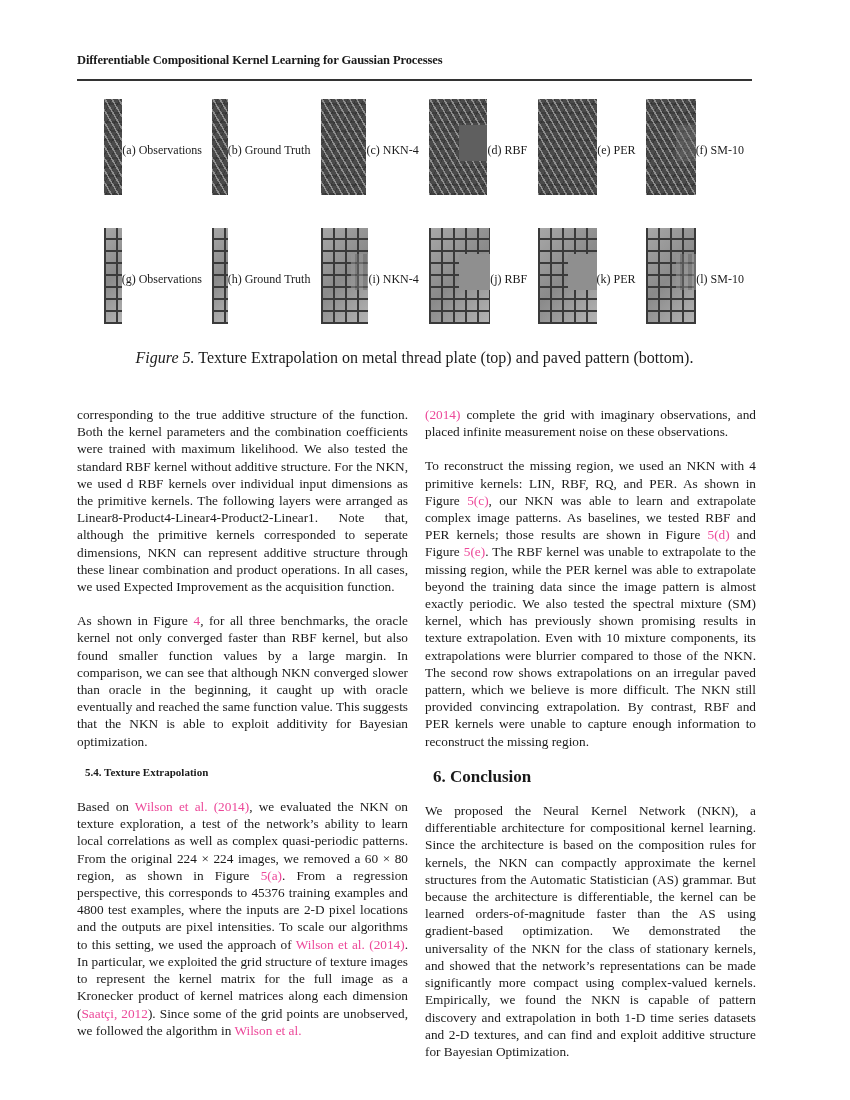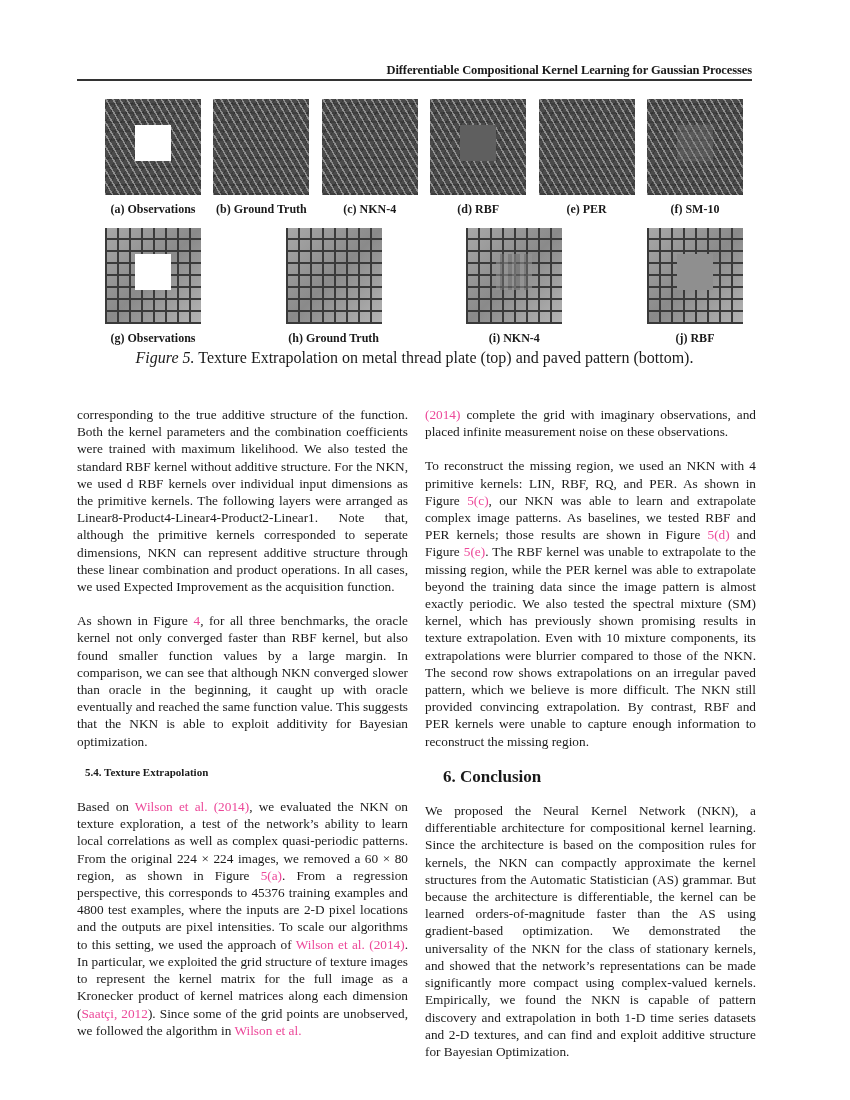--- a/index.html
+++ b/index.html
@@ -1,25 +1,25 @@
 <!DOCTYPE html>
 <html><head>
 <meta charset="utf-8">
 <style>
   html, body { margin: 0; padding: 0; background: #ffffff; }
   body { width: 850px; height: 1100px; position: relative; overflow: hidden;
          font-family: "Liberation Serif", "DejaVu Serif", serif; color: #1a1a1a; }
-  .running-head { position: absolute; left: 77px; top: 63px; width: 675px; text-align: right;
+  .running-head { position: absolute; left: 77px; top: 53px; width: 675px; text-align: left;
                   font-weight: bold; font-size: 12.5px; letter-spacing: -0.1px; }
   .head-rule { position: absolute; left: 77px; top: 79px; width: 675px; height: 2px; background: #333; }
 
   .fig-row { position: absolute; left: 104px; width: 640px; display: flex; justify-content: space-between; }
   .fig-row.top { top: 99px; }
   .fig-row.bottom { top: 228px; }
-  .panel { width: 98px; display: flex; flex-direction: column; align-items: center; font-weight: bold; }
+  .panel { width: 98px; display: flex; flex-direction: row; align-items: center; }
   .panel .img { width: 96px; height: 96px; position: relative; overflow: hidden; }
   .panel .cap { margin-top: 7px; font-size: 12px; white-space: nowrap; }
 
   
   .metal { background-color: #4a4a4a;
     background-image:
       repeating-linear-gradient(60deg, rgba(200,200,200,0.55) 0 1.5px, transparent 1.5px 6px),
       repeating-linear-gradient(-60deg, rgba(30,30,30,0.35) 0 1px, transparent 1px 7px),
       repeating-linear-gradient(0deg, rgba(0,0,0,0.18) 0 2px, transparent 2px 9px);
   }
@@ -38,21 +38,21 @@
   .hole.blur-paved { background: repeating-linear-gradient(90deg, rgba(150,150,150,0.55) 0 4px, rgba(110,110,110,0.55) 4px 8px); }
 
   .fig-caption { position: absolute; left: 77px; top: 349px; width: 675px; text-align: center; font-size: 16px; }
   .fig-caption i { font-style: italic; }
 
   .col { position: absolute; width: 331px; font-size: 13.3px; line-height: 17.2px; text-align: justify; }
   .col.left { left: 77px; top: 389px; }
   .col.right { left: 425px; top: 389px; }
   .col p { margin: 17px 0 9px 0; }
   .col h3 { font-size: 11px; font-weight: bold; margin: 14px 0 10px 8px; }
-  .col h2 { font-size: 17px; font-weight: bold; margin: 18px 0 12px 18px; }
+  .col h2 { font-size: 17px; font-weight: bold; margin: 18px 0 12px 8px; }
   .link { color: #ec4899; }
 </style>
 </head>
 <body>
 
 <div class="running-head">Differentiable Compositional Kernel Learning for Gaussian Processes</div>
 <div class="head-rule"></div>
 
 <div class="fig-row top">
   <div class="panel">
@@ -103,20 +103,32 @@
         <div class="hole blur-paved"></div>
       </div>
     <div class="cap">(i) NKN-4</div>
   </div>
   <div class="panel">
     <div class="img paved">
         <div class="hole gray-paved"></div>
       </div>
     <div class="cap">(j) RBF</div>
   </div>
+  <div class="panel">
+    <div class="img paved">
+        <div class="hole gray-paved"></div>
+      </div>
+    <div class="cap">(k) PER</div>
+  </div>
+  <div class="panel">
+    <div class="img paved">
+        <div class="hole blur-paved"></div>
+      </div>
+    <div class="cap">(l) SM-10</div>
+  </div>
 </div>
 
 <div class="fig-caption">
   <i>Figure 5.</i>
   <span>Texture Extrapolation on metal thread plate (top) and paved pattern (bottom).</span>
 </div>
 
 <div class="col left">
   <p>corresponding to the true additive structure of the function. Both the kernel parameters and the combination coefficients were trained with maximum likelihood. We also tested the standard RBF kernel without additive structure. For the NKN, we used d RBF kernels over individual input dimensions as the primitive kernels. The following layers were arranged as Linear8-Product4-Linear4-Product2-Linear1. Note that, although the primitive kernels corresponded to seperate dimensions, NKN can represent additive structure through these linear combination and product operations. In all cases, we used Expected Improvement as the acquisition function.</p>
   <p><span>As shown in Figure </span><span class="link">4</span><span>, for all three benchmarks, the oracle kernel not only converged faster than RBF kernel, but also found smaller function values by a large margin. In comparison, we can see that although NKN converged slower than oracle in the beginning, it caught up with oracle eventually and reached the same function value. This suggests that the NKN is able to exploit additivity for Bayesian optimization.</span></p>

